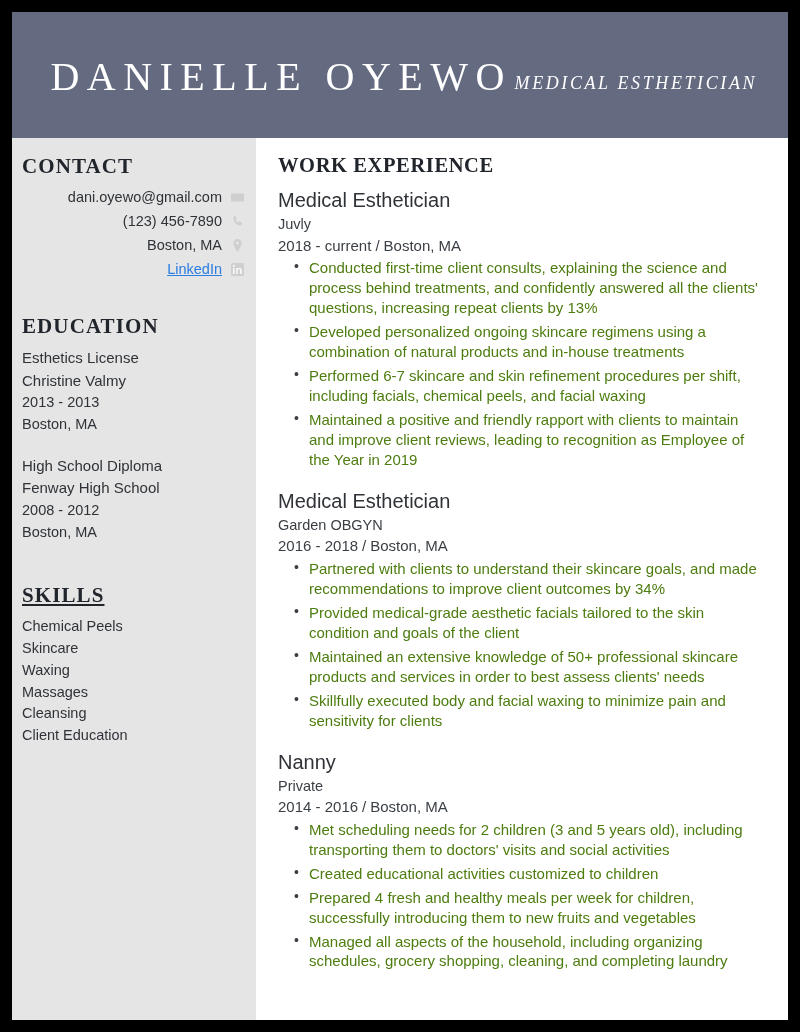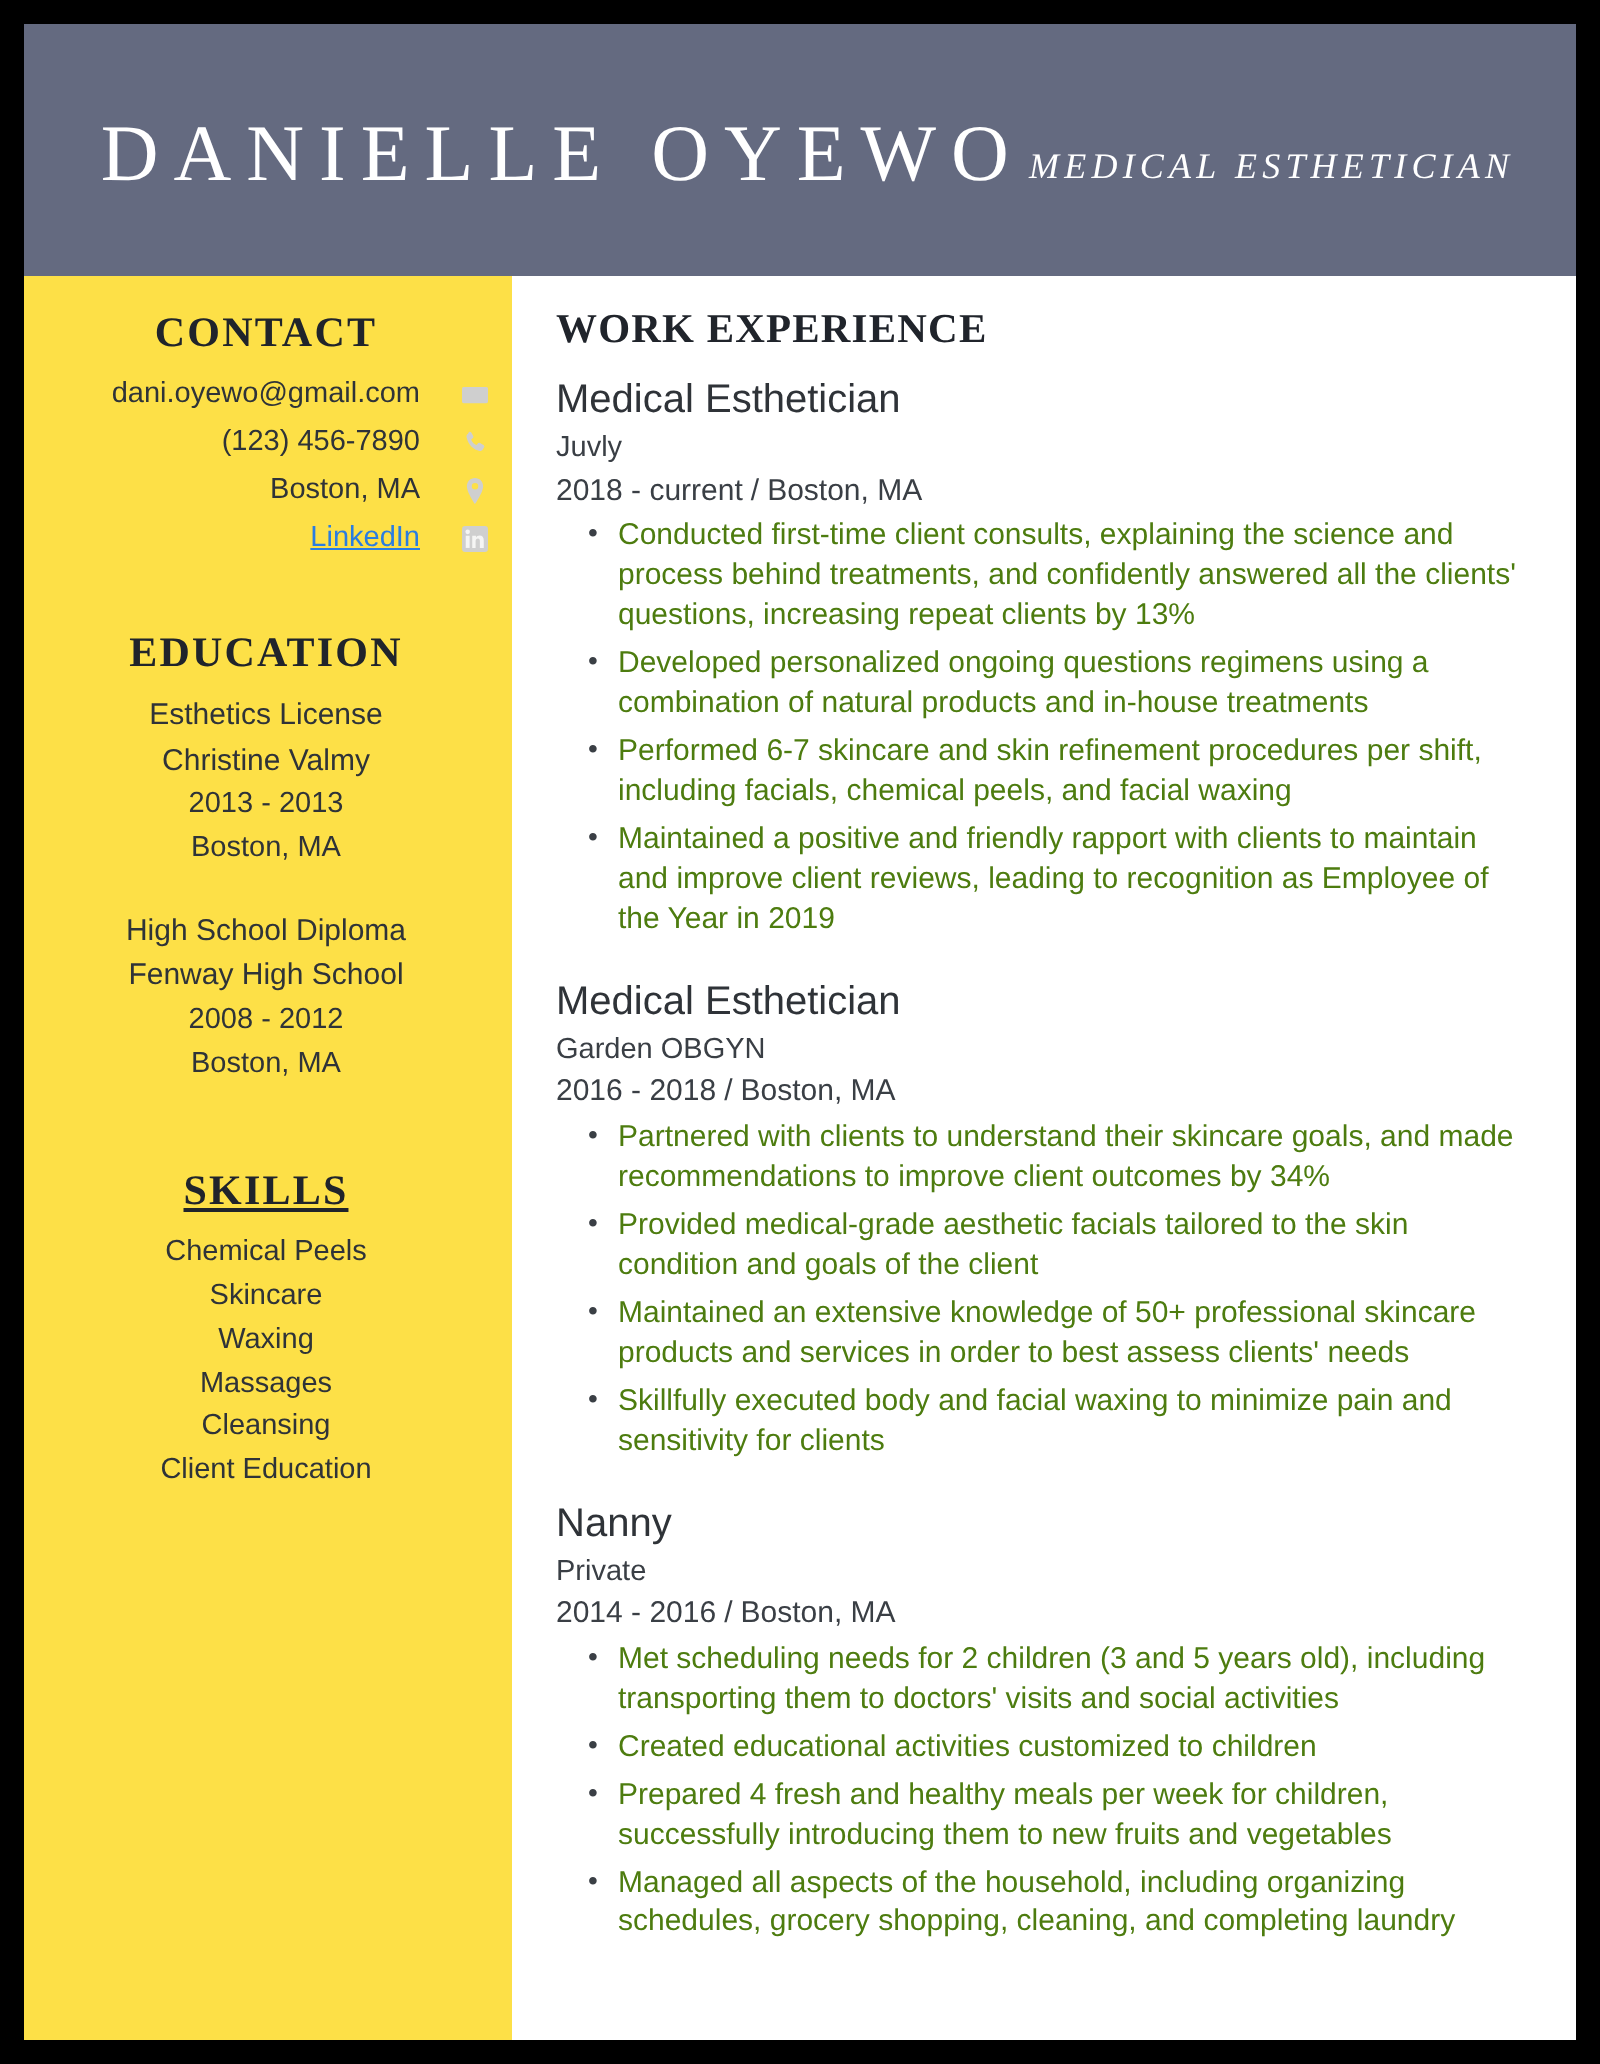--- a/index.html
+++ b/index.html
@@ -59,24 +59,24 @@
   
   .body {
     display: flex;
     align-items: stretch;
     height: 882px;
   }
 
   .sidebar {
     width: 244px;
     flex: 0 0 244px;
-    background: #fde047;
+    background: #e5e5e5;
     box-sizing: border-box;
     padding: 16px 12px 31px 10px;
-    text-align: center;
+    text-align: left;
   }
 
   .main {
     flex: 1 1 auto;
     background: #ffffff;
     box-sizing: border-box;
     padding: 16px 28px 20px 22px;
   }
 
   
@@ -90,21 +90,21 @@
     line-height: 1.15;
   }
   .side-head.edu { margin-top: 34px; }
   .side-head.skills { margin-top: 40px; text-decoration: underline; }
 
   
   .contact-row {
     display: flex;
     align-items: center;
     justify-content: flex-end;
-    gap: 21px;
+    gap: 9px;
     margin-bottom: 3px;
     line-height: 1.45;
   }
   .contact-text {
     font-size: 14.5px;
     color: #2f3338;
   }
   .contact-text.link {
     color: #2a7de1;
     text-decoration: underline;
@@ -269,21 +269,21 @@
       <div class="main-head">WORK EXPERIENCE</div>
 
       <div class="job">
         <div class="job-title">Medical Esthetician</div>
         <div class="job-company">Juvly</div>
         <div class="job-meta">
           <span>2018 - current</span><span class="sep">/</span><span>Boston, MA</span>
         </div>
         <ul class="bullets">
           <li>Conducted first-time client consults, explaining the science and process behind treatments, and confidently answered all the clients' questions, increasing repeat clients by 13%</li>
-          <li>Developed personalized ongoing questions regimens using a combination of natural products and in-house treatments</li>
+          <li>Developed personalized ongoing skincare regimens using a combination of natural products and in-house treatments</li>
           <li>Performed 6-7 skincare and skin refinement procedures per shift, including facials, chemical peels, and facial waxing</li>
           <li>Maintained a positive and friendly rapport with clients to maintain and improve client reviews, leading to recognition as Employee of the Year in 2019</li>
         </ul>
       </div>
 
       <div class="job">
         <div class="job-title">Medical Esthetician</div>
         <div class="job-company">Garden OBGYN</div>
         <div class="job-meta">
           <span>2016 - 2018</span><span class="sep">/</span><span>Boston, MA</span>

